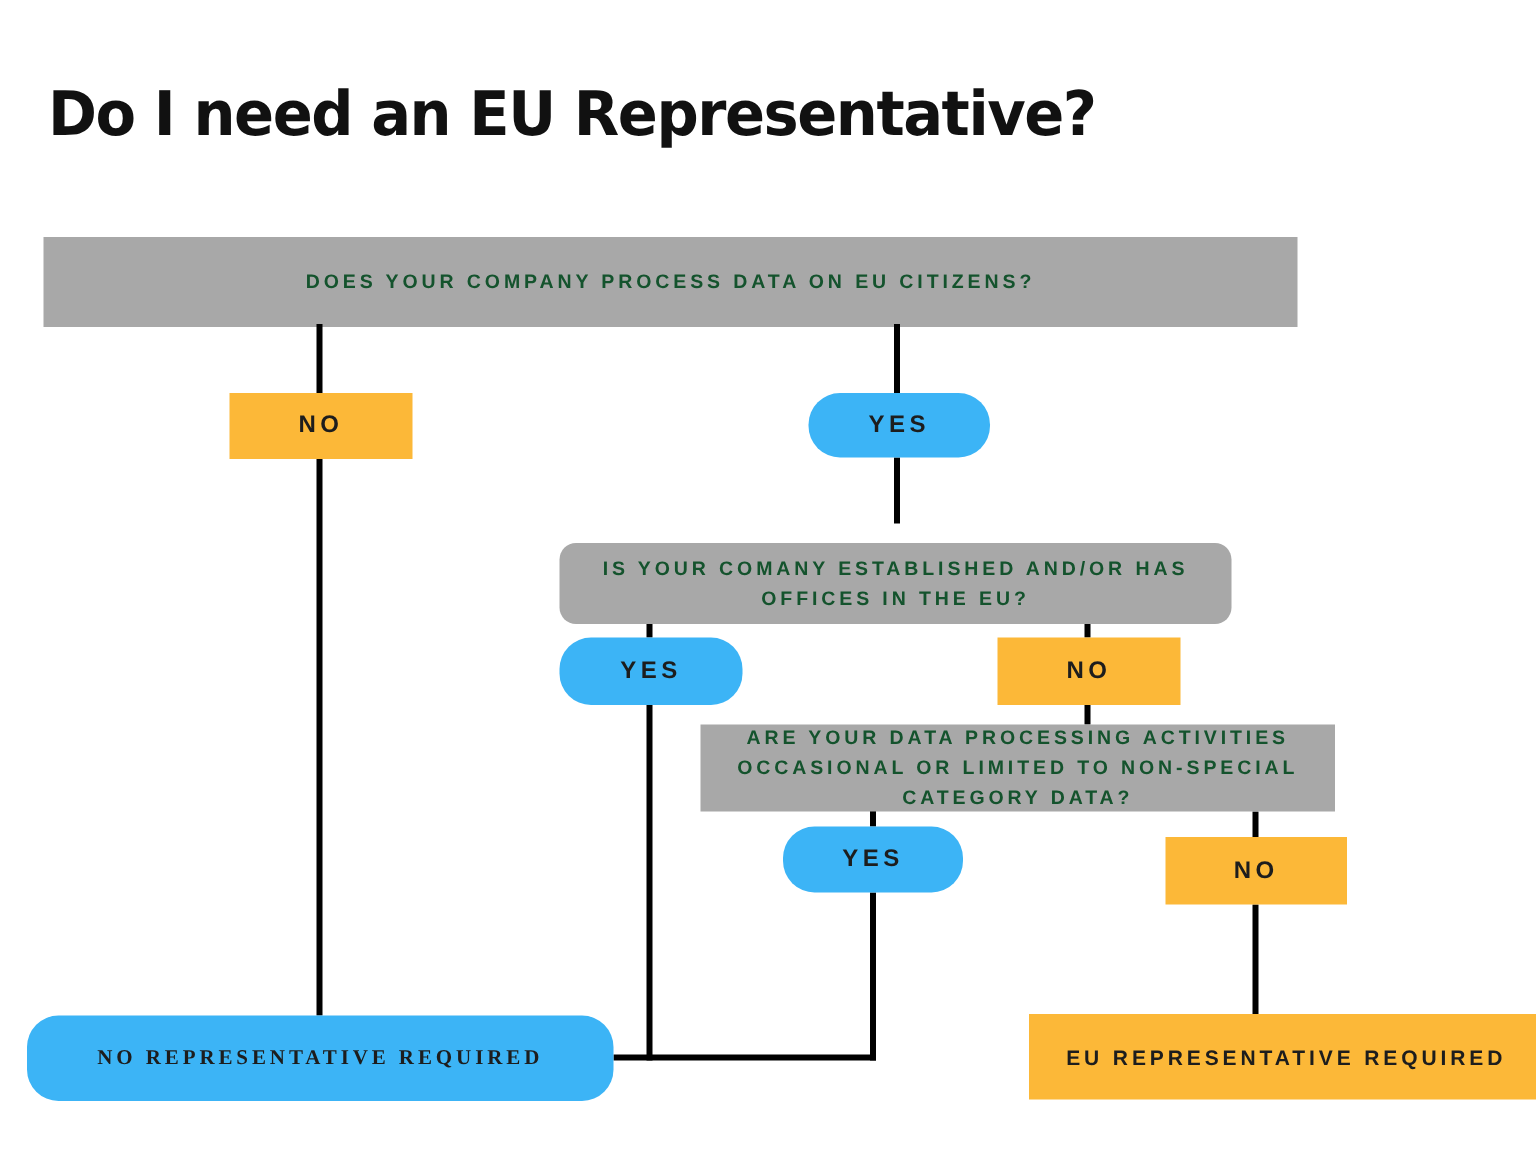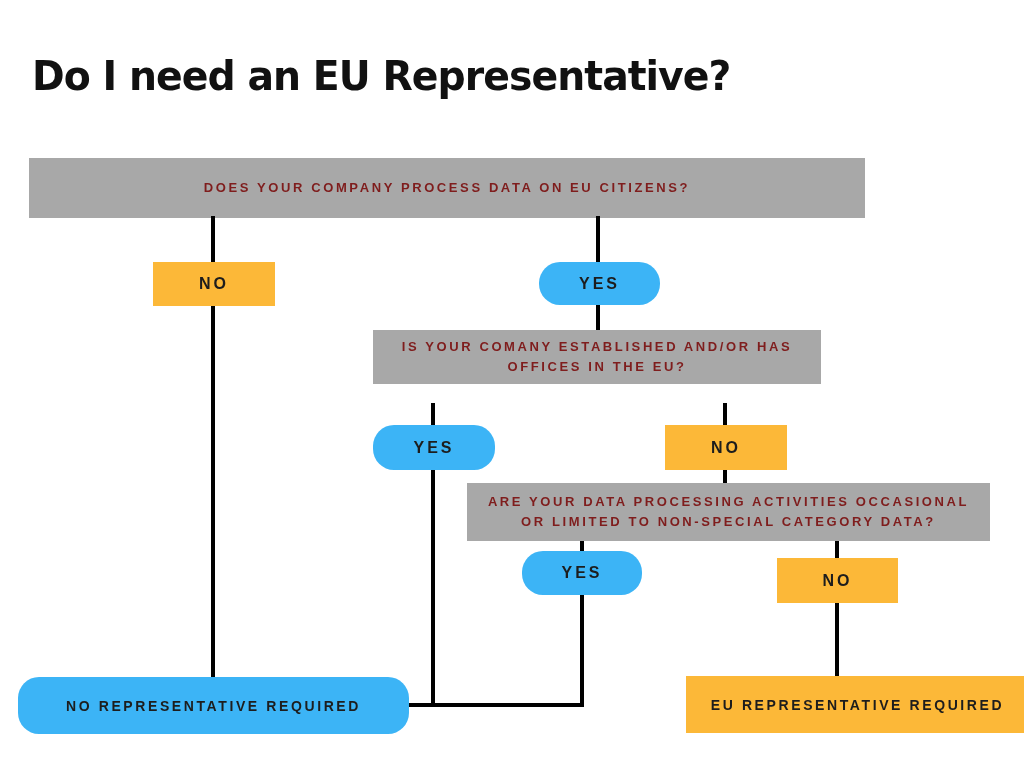--- a/index.html
+++ b/index.html
@@ -35,21 +35,21 @@
     align-items: center;
     justify-content: center;
     text-align: center;
     font-weight: bold;
     color: #222222;
   }
   .q-box {
     background: #A8A8A8;
     font-size: 13px;
     letter-spacing: 2.6px;
-    color: #7f1d1d;
+    color: #14532d;
     line-height: 1.55;
     padding: 0 16px;
     box-sizing: border-box;
   }
   .branch {
     font-size: 16px;
     letter-spacing: 3px;
     color: #1d1d1d;
   }
   .blue   { background: #3CB4F6; border-radius: 21px; }
@@ -63,27 +63,27 @@
     position: absolute;
     background: #000000;
   }
   .vline { width: 4px; }
   .hline { height: 4px; }
 
   
   #q1        { left: 29px;  top: 158px; width: 836px; height: 60px; }
   #q1-no     { left: 153px; top: 262px; width: 122px; height: 44px; }
   #q1-yes    { left: 539px; top: 262px; width: 121px; height: 43px; }
-  #q2        { left: 373px; top: 330px; width: 448px; height: 54px; }
+  #q2        { left: 373px; top: 362px; width: 448px; height: 54px; border-radius: 11px; }
   #q2-yes    { left: 373px; top: 425px; width: 122px; height: 45px; }
   #q2-no     { left: 665px; top: 425px; width: 122px; height: 45px; }
-  #q3        { left: 467px; top: 483px; width: 523px; height: 58px; }
+  #q3        { left: 467px; top: 483px; width: 423px; height: 58px; }
   #q3-yes    { left: 522px; top: 551px; width: 120px; height: 44px; }
   #q3-no     { left: 777px; top: 558px; width: 121px; height: 45px; }
-  #out-left  { left: 18px;  top: 677px; width: 391px; height: 57px; }
+  #out-left  { left: 18px;  top: 677px; width: 391px; height: 57px; font-family: Liberation Serif, serif; }
   #out-right { left: 665px; top: 676px; width: 343px; height: 57px; margin-left: 21px; }
 
   
   #l1  { left: 211px; top: 216px; height: 46px; }
   #l2  { left: 211px; top: 306px; height: 371px; }
   #l3  { left: 596px; top: 216px; height: 46px; }
   #l4  { left: 596px; top: 305px; height: 44px; }
   #l5  { left: 431px; top: 403px; height: 22px; }
   #l6  { left: 431px; top: 470px; height: 237px; }
   #l7  { left: 723px; top: 403px; height: 22px; }

